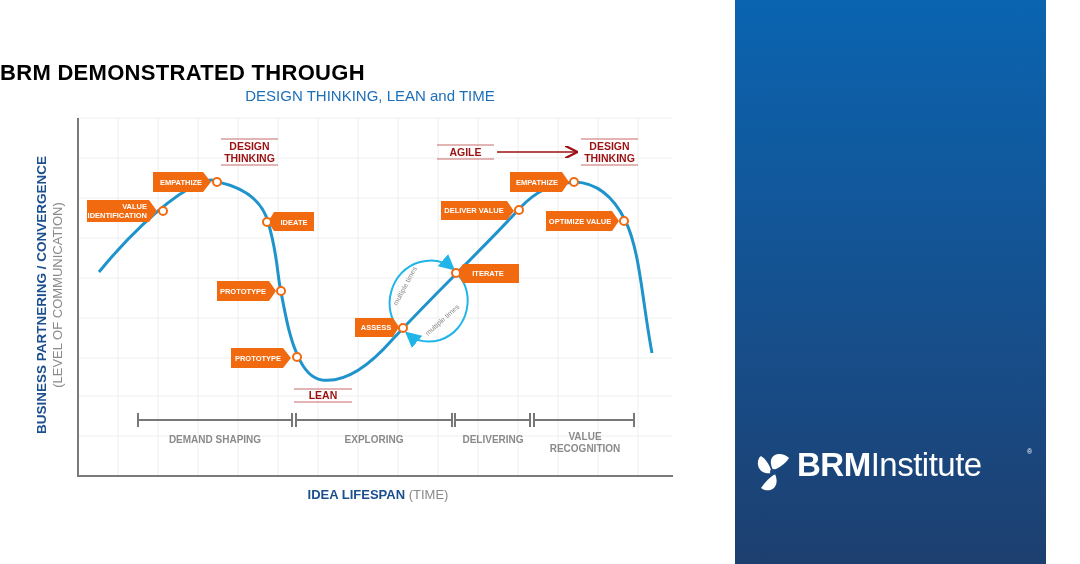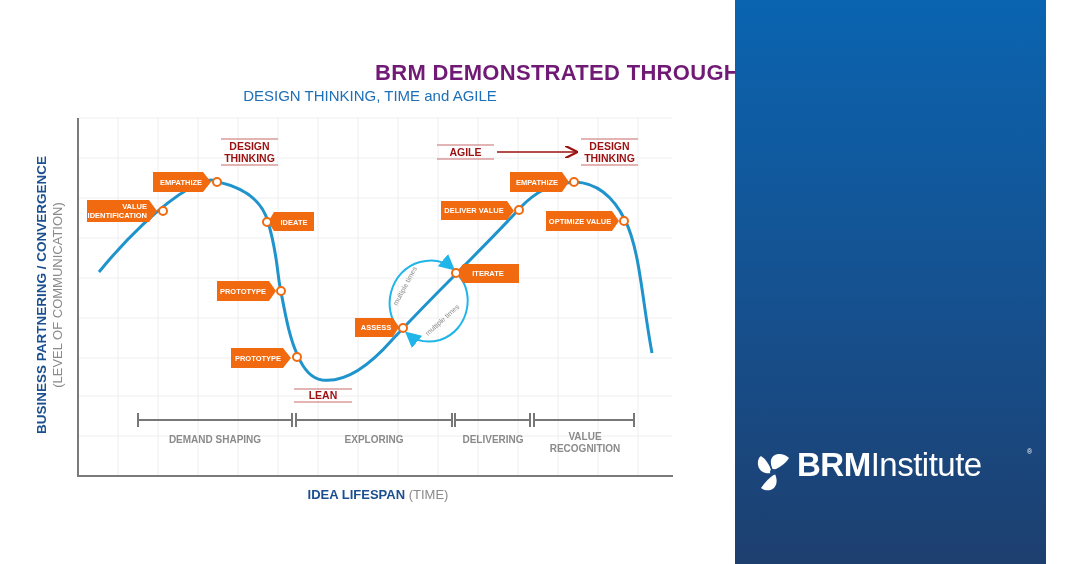--- a/index.html
+++ b/index.html
@@ -1,17 +1,17 @@
 <!DOCTYPE html>
 <html><head>
 <meta charset="utf-8">
 <style>
   html, body { margin:0; padding:0; }
   body { width:1080px; height:564px; position:relative; background:#ffffff; overflow:hidden; font-family:"Liberation Sans", sans-serif; }
-  .title { position:absolute; left:0; width:740px; text-align:right; top:60px; font-size:22px; font-weight:bold; color:#701a75; letter-spacing:0.3px; }
+  .title { position:absolute; left:0; width:740px; text-align:left; top:60px; font-size:22px; font-weight:bold; color:#000000; letter-spacing:0.3px; }
   .subtitle { position:absolute; left:0; width:740px; text-align:center; top:87px; font-size:15px; color:#1d6fb8; }
   .ylabel-wrap { position:absolute; left:20px; top:120px; width:60px; height:350px; }
   .ylabel-inner { position:absolute; left:50%; top:50%; transform:translate(-50%,-50%) rotate(-90deg); white-space:nowrap; text-align:center; line-height:16px; }
   .ylabel-main { font-size:13.5px; font-weight:bold; color:#1b4f8f; }
   .ylabel-sub { font-size:13px; color:#8a8a8a; }
   .xlabel { position:absolute; left:78px; width:600px; top:487px; text-align:center; font-size:13px; }
   .xlabel-main { font-weight:bold; color:#1b4f8f;margin-top:8px; }
   .xlabel-sub { color:#8a8a8a; }
   svg#chart { position:absolute; left:0; top:0; }
   .panel { position:absolute; left:735px; top:0; width:311px; height:564px; background:linear-gradient(to bottom, #0a64b0 0%, #16508e 55%, #1d3f6f 100%); }
@@ -23,21 +23,21 @@
   .logo-tag { position:absolute; left:47px; top:30px; font-size:11px; font-weight:bold; color:#fff; letter-spacing:-0.1px; white-space:nowrap; }
   .tagtxt { font-family:"Liberation Sans", sans-serif; font-weight:bold; fill:#fff; font-size:7.5px; }
   .phase { font-family:"Liberation Sans", sans-serif; font-weight:bold; fill:#8a8a8a; font-size:10px; }
   .method { font-family:"Liberation Sans", sans-serif; font-weight:bold; fill:#9b1010; font-size:10.5px; }
   .mt { font-family:"Liberation Sans", sans-serif; fill:#8a8a8a; font-size:7px; }
 </style>
 </head>
 <body>
 
 <div class="title">BRM DEMONSTRATED THROUGH</div>
-<div class="subtitle">DESIGN THINKING, TIME and AGILE</div>
+<div class="subtitle">DESIGN THINKING, LEAN and TIME</div>
 
 <svg id="chart" width="735" height="564">
   <defs>
     <marker id="arrRed" markerWidth="8" markerHeight="8" refX="7" refY="4" orient="auto">
       <path d="M0,0 L8,4 L0,8" fill="none" stroke="#9b1010" stroke-width="1.4"></path>
     </marker>
     <marker id="arrCyan" markerWidth="8" markerHeight="8" refX="6" refY="4" orient="auto">
       <path d="M0,0 L8,4 L0,8 Z" fill="#1fb5e8"></path>
     </marker>
   </defs>

